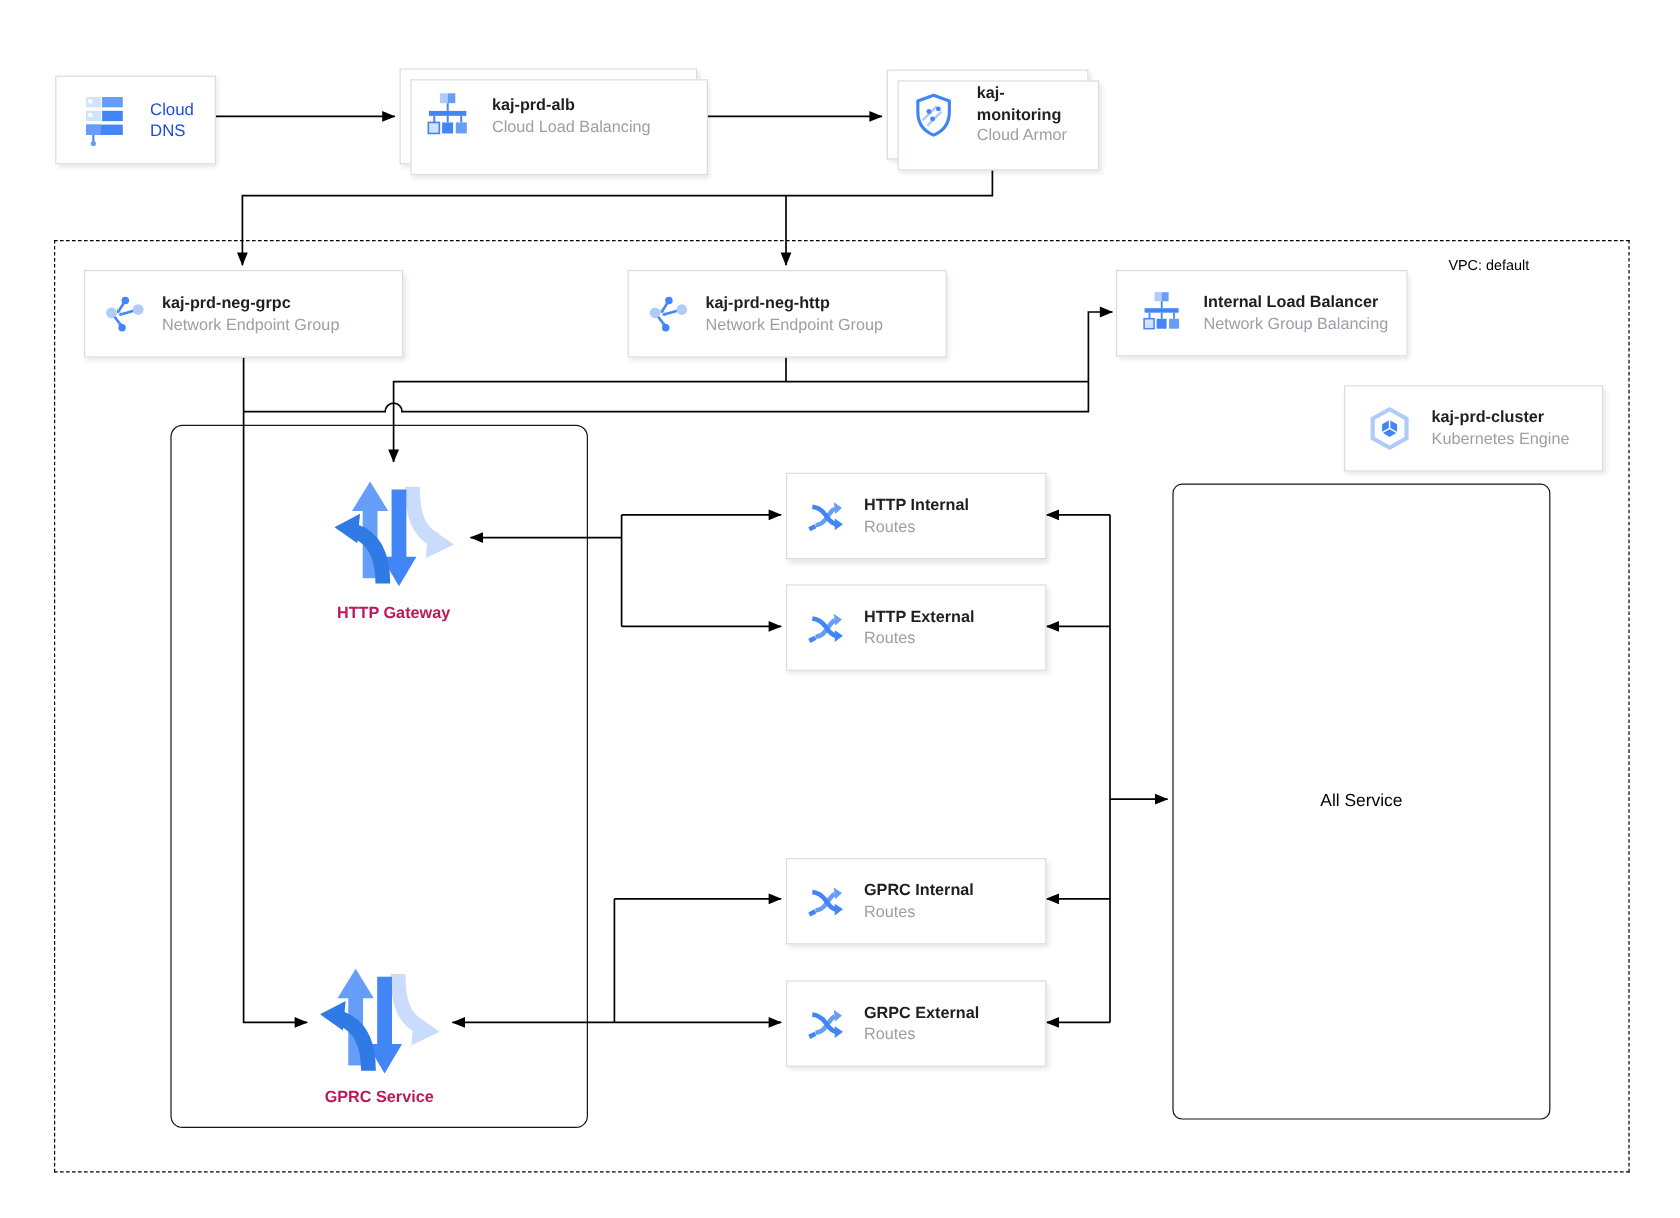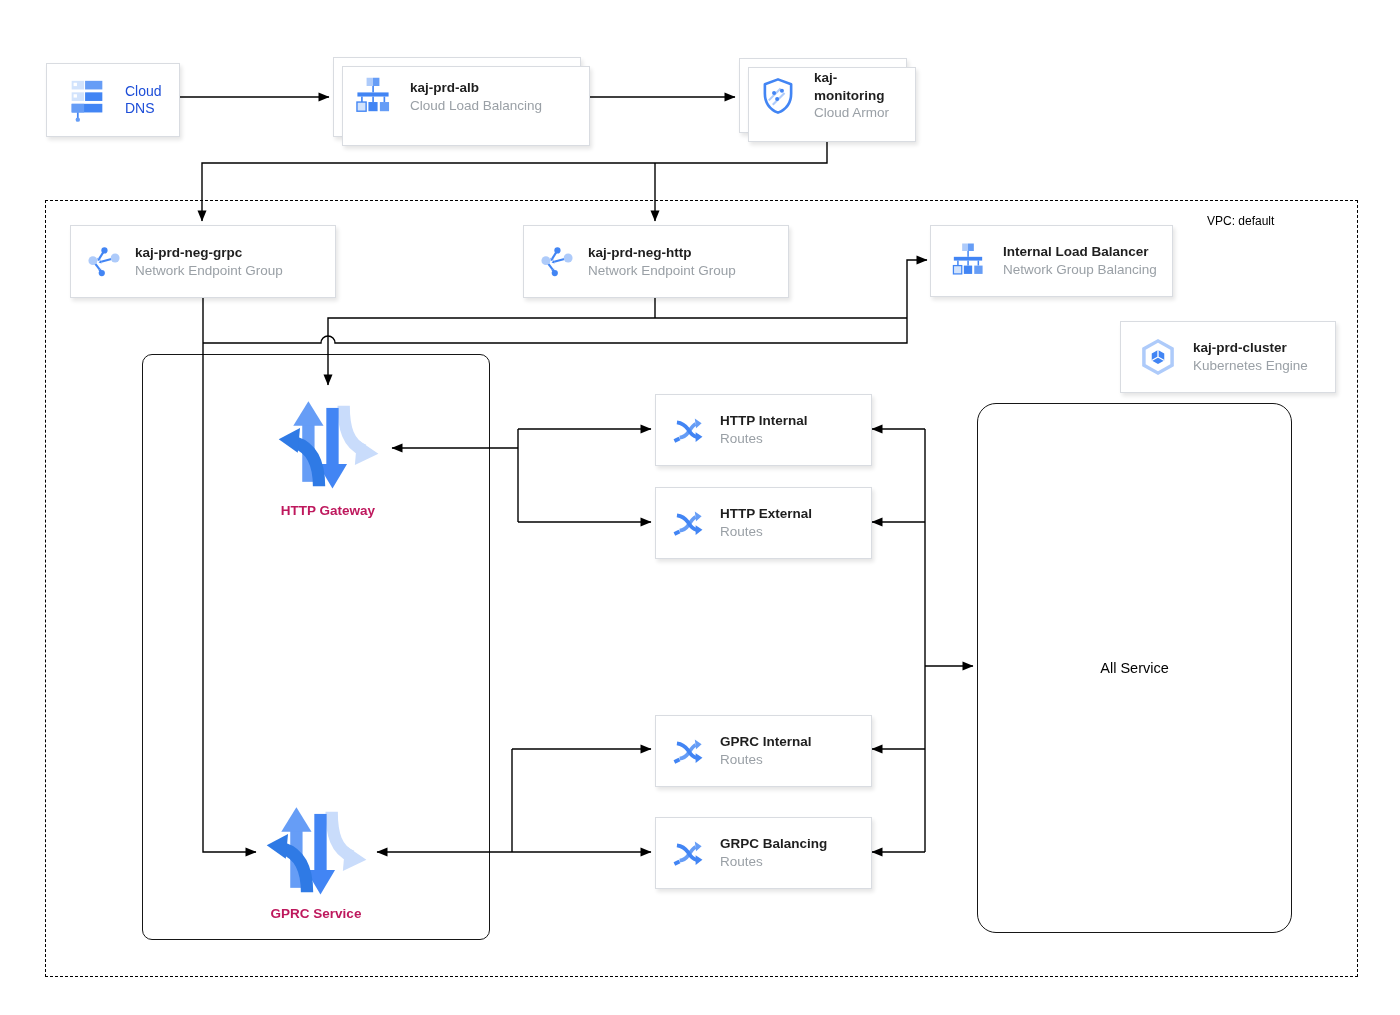--- a/index.html
+++ b/index.html
@@ -7,21 +7,21 @@
           font-family:"Liberation Sans",sans-serif;overflow:hidden;}
 
   
   .vpc{position:absolute;left:45px;top:200px;width:1311px;height:775px;
        border:1.5px dashed #000;z-index:1;}
   .vpc-label{position:absolute;left:1207px;top:214px;width:200px;
        font-size:12px;color:#000;z-index:12;}
   .inner-container{position:absolute;left:142px;top:354px;width:346px;height:584px;
        border:1.4px solid #161616;border-radius:10px;background:#fff;z-index:2;}
   .all-service{position:absolute;left:977px;top:403px;width:313px;height:528px;
-       border:1.4px solid #161616;border-radius:19px;background:#fff;z-index:4;
+       border:1.4px solid #161616;border-radius:8px;background:#fff;z-index:4;
        display:flex;align-items:center;justify-content:center;font-size:14.5px;color:#000;}
 
   
   .wires{position:absolute;left:0;top:0;z-index:5;pointer-events:none;}
 
   
   .card{position:absolute;background:#fff;border:1px solid #d9dce1;
         box-shadow:2px 3px 4px rgba(0,0,0,.10);display:flex;align-items:center;z-index:10;}
   .card.stacked::after{content:"";position:absolute;left:8px;top:8px;width:100%;height:100%;
         background:#fff;border:1px solid #d9dce1;box-shadow:2px 3px 4px rgba(0,0,0,.10);z-index:-1;}
@@ -306,18 +306,18 @@
     <span class="icon" style="margin-left:15px">
       <svg width="34" height="34" viewBox="0 0 40 40">
         <path d="M4 33 L10 30" stroke="#4285f4" stroke-width="4.5" fill="none"></path>
         <path d="M10 29 Q16 29 21 22 Q26 14 29 13" stroke="#669df6" stroke-width="4.5" fill="none"></path>
         <polygon points="36,12 28,6.5 29.5,18" fill="#669df6"></polygon>
         <path d="M7 11 Q15 12 20 19 Q25 27 30 28" stroke="#4285f4" stroke-width="4.5" fill="none"></path>
         <polygon points="37,28 29,22.5 29,34" fill="#4285f4"></polygon>
       </svg>
     </span>
     <div class="txt">
-      <div class="title">GRPC Balancing</div>
+      <div class="title">GRPC External</div>
       <div class="sub">Routes</div>
     </div>
   </div>
 
 </div>
 
 </body></html>

